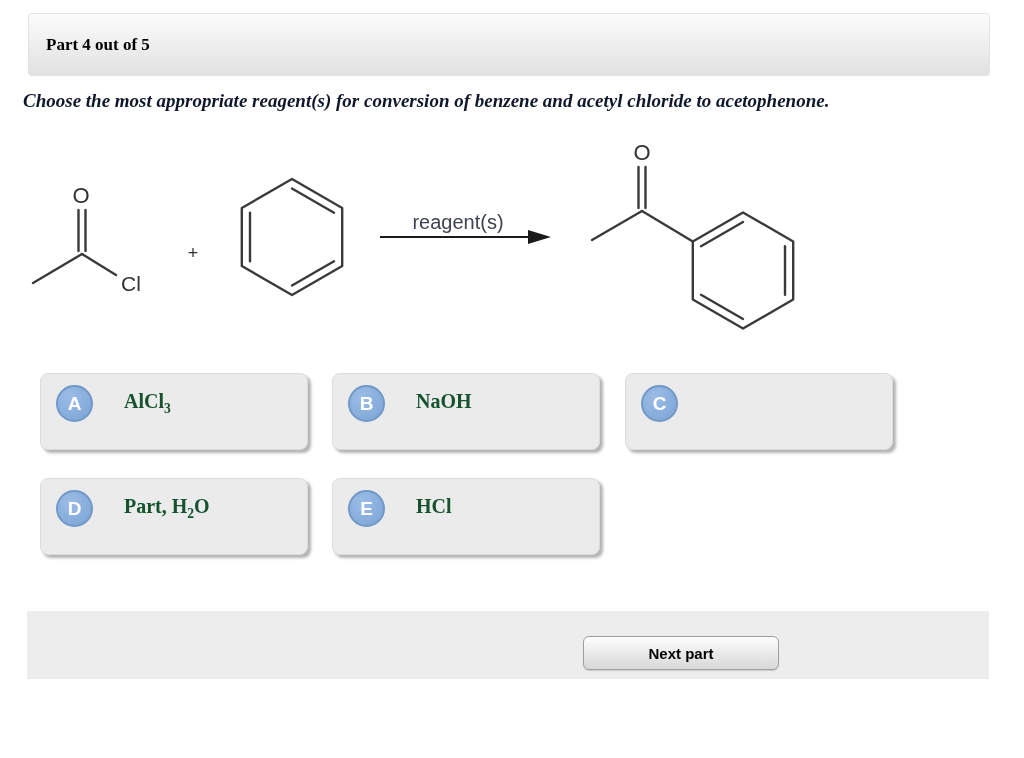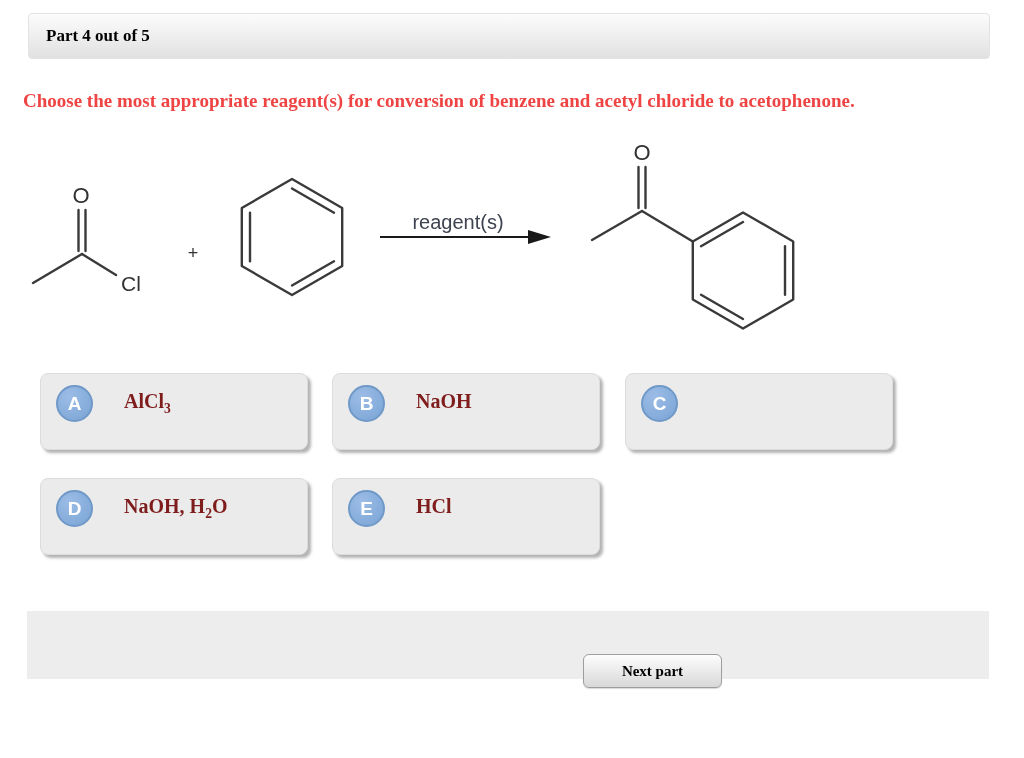--- a/index.html
+++ b/index.html
@@ -2,30 +2,30 @@
 <html><head>
 <meta charset="utf-8">
 <style>
   html,body{margin:0;padding:0;}
   body{
     width:1024px;height:758px;position:relative;background:#ffffff;
     font-family:"Liberation Serif", serif;overflow:hidden;
   }
   
   .part-header{
-    position:absolute;left:28px;top:13px;width:962px;height:46px;
+    position:absolute;left:28px;top:13px;width:962px;height:63px;
     box-sizing:border-box;border:1px solid #e3e3e3;border-radius:4px;
     background:linear-gradient(#fcfcfc,#e1e1e1);
     display:flex;align-items:center;padding-left:17px;
   }
   .part-header .title{font-size:17px;font-weight:bold;color:#000;}
   
   .question{
     position:absolute;left:23px;top:90px;width:985px;
-    font-size:19px;font-weight:bold;color:#ef4444;
+    font-size:19px;font-weight:bold;color:#0f172a;font-style:italic;
   }
   
   .scheme{position:absolute;left:0;top:120px;width:1024px;height:240px;}
   .scheme text{font-family:"Liberation Sans", sans-serif;fill:#333;}
   .scheme .bond{stroke:#3a3a3a;stroke-width:2.4;fill:none;stroke-linecap:round;}
   .scheme .ring{stroke:#3a3a3a;stroke-width:2.4;fill:none;stroke-linejoin:round;}
   .scheme .arrowline{stroke:#1a1a1a;stroke-width:2;fill:none;}
   .scheme .arrowhead{fill:#1a1a1a;stroke:none;}
   .scheme .rlabel{font-size:20px;fill:#3d4350;}
   
@@ -36,32 +36,32 @@
   }
   .badge{
     position:absolute;left:15px;top:11px;width:37px;height:37px;border-radius:50%;
     background:radial-gradient(circle at 35% 30%, #9cbce6, #82aad9 75%);
     border:2px solid #7099c8;box-sizing:border-box;
     display:flex;align-items:center;justify-content:center;
     color:#fff;font-family:"Liberation Sans", sans-serif;font-weight:bold;font-size:19px;
   }
   .option-label{
     position:absolute;left:83px;top:16px;
-    font-size:20px;font-weight:bold;color:#7f1d1d;white-space:nowrap;
+    font-size:20px;font-weight:bold;color:#14532d;white-space:nowrap;
   }
   .option-label sub{font-size:0.68em;line-height:0;}
   
   .footer-bar{
     position:absolute;left:27px;top:611px;width:962px;height:68px;background:#ededed;
   }
   .next-btn{
-    position:absolute;left:583px;top:654px;width:139px;height:34px;
+    position:absolute;left:583px;top:636px;width:196px;height:34px;
     border:1px solid #9e9e9e;border-radius:6px;
     background:linear-gradient(#fdfdfd,#d8d8d8);
-    font-family:Liberation Serif, serif;font-weight:bold;font-size:15px;color:#000;
+    font-family:Liberation Sans, sans-serif;font-weight:bold;font-size:15px;color:#000;
     display:flex;align-items:center;justify-content:center;cursor:pointer;
     box-shadow:0 1px 1px rgba(0,0,0,0.15);
   }
 </style>
 </head>
 <body>
 
 <div class="part-header">
   <span class="title">Part 4 out of 5</span>
 </div>
@@ -113,21 +113,21 @@
 </div>
 <div class="option-card" style="left:332px;top:373px">
   <div class="badge">B</div>
   <div class="option-label"><span>NaOH</span></div>
 </div>
 <div class="option-card" style="left:625px;top:373px">
   <div class="badge">C</div>
 </div>
 <div class="option-card" style="left:40px;top:478px">
   <div class="badge">D</div>
-  <div class="option-label"><span>NaOH, H</span><sub>2</sub><span>O</span></div>
+  <div class="option-label"><span>Part, H</span><sub>2</sub><span>O</span></div>
 </div>
 <div class="option-card" style="left:332px;top:478px">
   <div class="badge">E</div>
   <div class="option-label"><span>HCl</span></div>
 </div>
 
 <div class="footer-bar"></div>
 <button class="next-btn">Next part</button>
 
 </body></html>

